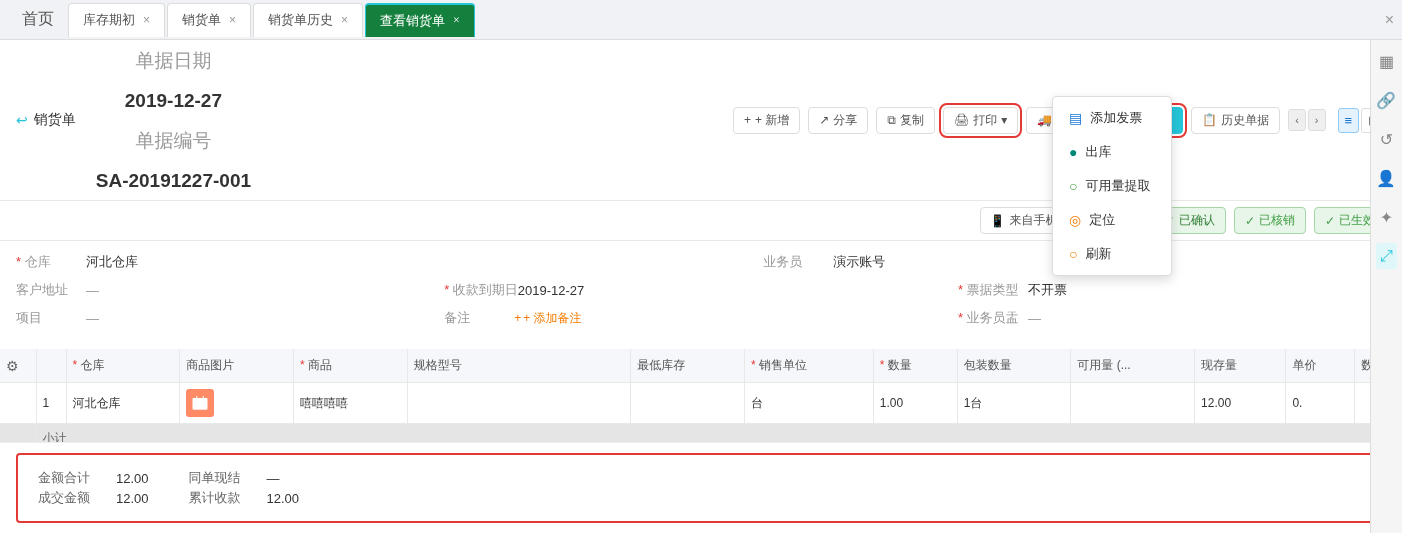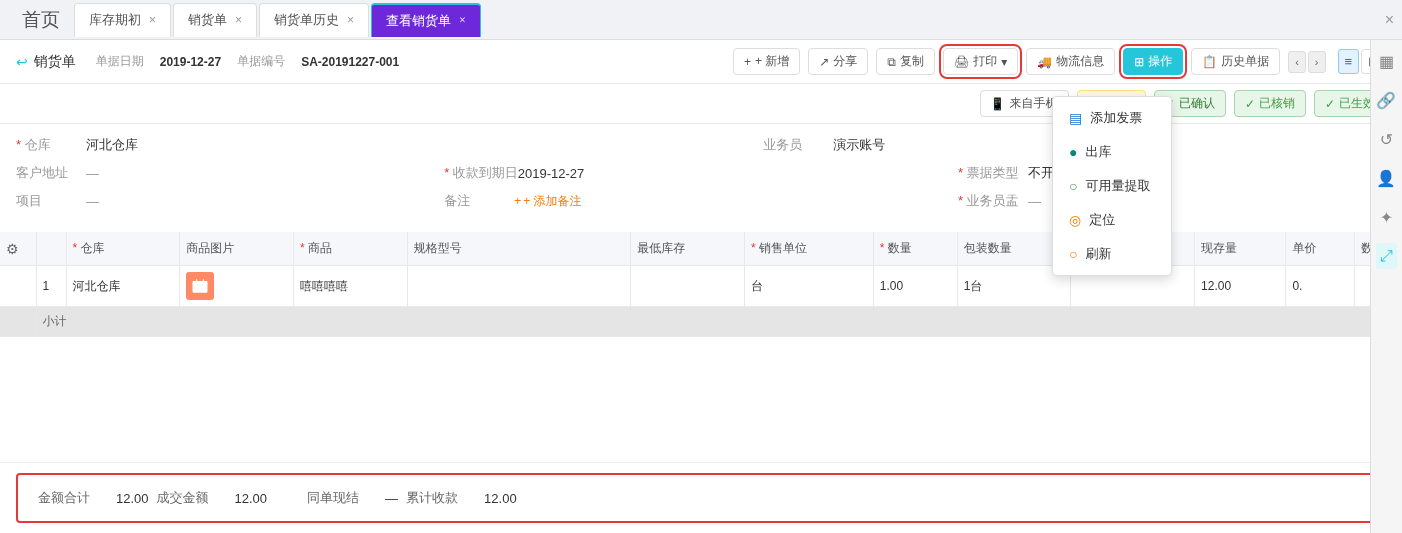--- a/index.html
+++ b/index.html
@@ -10,36 +10,36 @@
       display: flex; align-items: center; background: #f0f2f5; border-bottom: 1px solid #ddd;
       height: 40px; padding: 0 8px;
     }
     .tab-item {
       display: flex; align-items: center; padding: 0 14px; height: 34px; background: #fff;
       border: 1px solid #ddd; border-bottom: none; border-radius: 4px 4px 0 0;
       cursor: pointer; font-size: 13px; color: #555; margin-right: 2px; position: relative;
     }
     .tab-item.active { background: #fff; color: #333; border-top: 2px solid #26c6da; }
     .tab-item .tab-close { margin-left: 8px; color: #999; font-size: 12px; cursor: pointer; }
-    .tab-item.highlight { background: #6d28d9; color: #fff; border-color: #26c6da; font-family: Liberation Serif, serif; }
+    .tab-item.highlight { background: #15803d; color: #fff; border-color: #26c6da; font-family: Liberation Serif, serif; }
     .tab-item.highlight .tab-close { color: #fff; }
-    .tab-home { padding: 0 14px; height: 34px; display: flex; align-items: center; cursor: pointer; font-size: 19px; color: #555; }
+    .tab-home { padding: 0 14px; height: 34px; display: flex; align-items: center; cursor: pointer; font-size: 16px; color: #555; }
     .tab-bar-right { margin-left: auto; color: #999; cursor: pointer; font-size: 16px; }
 
     
     .main-content { background: #fff; height: calc(533px - 40px); display: flex; flex-direction: column; overflow: hidden; }
 
     
     .doc-header {
       display: flex; align-items: center; padding: 8px 16px; border-bottom: 1px solid #e8e8e8;
       background: #fff; flex-shrink: 0;
     }
     .doc-icon { color: #26c6da; margin-right: 6px; font-size: 14px; }
     .doc-type-label { font-size: 14px; font-weight: 500; color: #333; margin-right: 20px; }
-    .doc-meta { display: flex; align-items: center; gap: 16px; color: #555; font-size: 12px; }
+    .doc-meta { display: flex; align-items: center; gap: 16px; color: #555; font-size: 19px; flex-direction: column; }
     .doc-meta span { color: #999; }
     .doc-meta strong { color: #333; }
     .toolbar { margin-left: auto; display: flex; align-items: center; gap: 8px; }
     .toolbar-btn {
       display: flex; align-items: center; gap: 4px; padding: 4px 10px;
       border: 1px solid #ddd; border-radius: 4px; cursor: pointer; font-size: 12px;
       color: #555; background: #fff; white-space: nowrap;
     }
     .toolbar-btn.active { background: #26c6da; color: #fff; border-color: #26c6da; outline: 2px solid #e53935; outline-offset: 2px; }
     .btn-status { display: flex; align-items: center; gap: 4px; padding: 4px 10px; border-radius: 4px; font-size: 12px; white-space: nowrap; }
@@ -88,21 +88,21 @@
     .data-table tbody tr.subtotal td { background: #e5e5e5; color: #666; }
     .settings-icon { color: #666; font-size: 14px; }
     .product-img { width: 28px; height: 28px; background: #ff8a65; border-radius: 3px; display: flex; align-items: center; justify-content: center; }
     .product-img svg { width: 20px; height: 20px; }
     .payment-info-box {
       border: 2px solid #e53935; border-radius: 4px; padding: 14px 20px;
       min-width: 520px; background: #fff;
     }
     .payment-title { font-size: 14px; font-weight: 600; margin-bottom: 12px; }
     .payment-rows { display: flex; gap: 40px; }
-    .payment-col { display: flex; flex-direction: row; gap: 8px; }
+    .payment-col { display: flex; flex-direction: column; gap: 2px; }
     .payment-row { display: flex; align-items: center; gap: 8px; font-size: 13px; }
     .payment-row-label { color: #666; min-width: 70px; }
     .payment-row-value { color: #333; }
     .payment-row-value.red { color: #e53935; }
     .payment-note { color: #666; font-size: 12px; }
 
     
     .dropdown-menu {
       position: absolute; background: #fff; border: 1px solid #ddd; border-radius: 4px;
       box-shadow: 0 4px 12px rgba(0,0,0,0.15); z-index: 1000;

